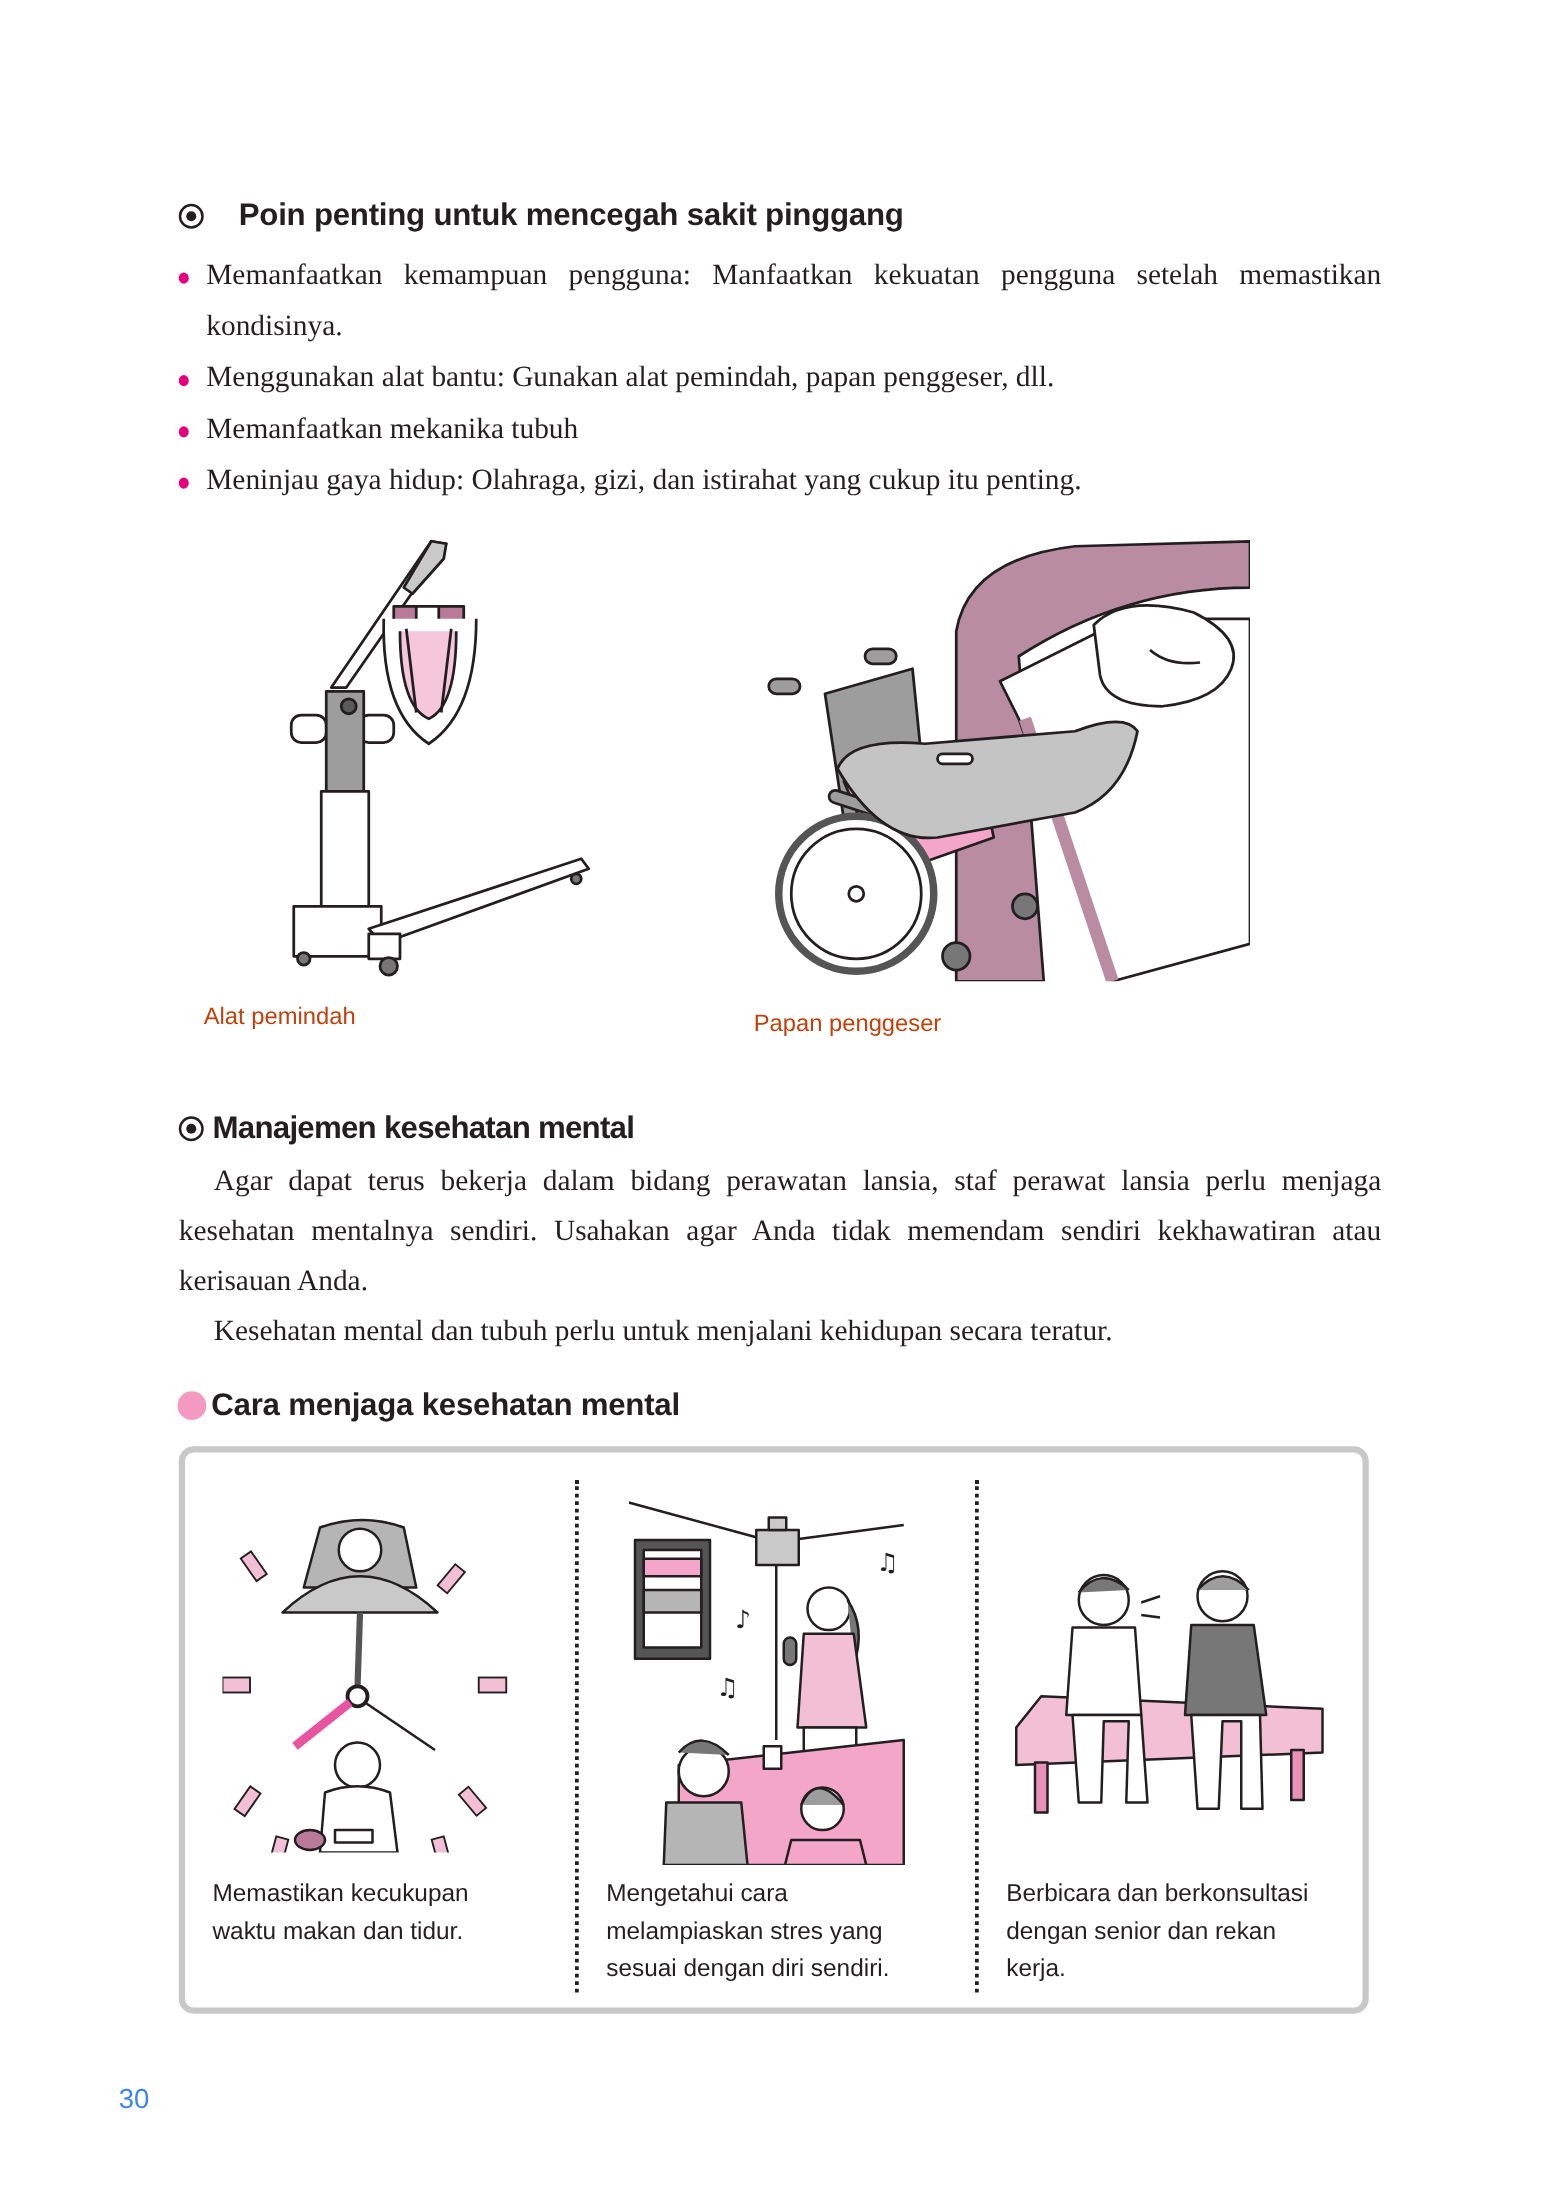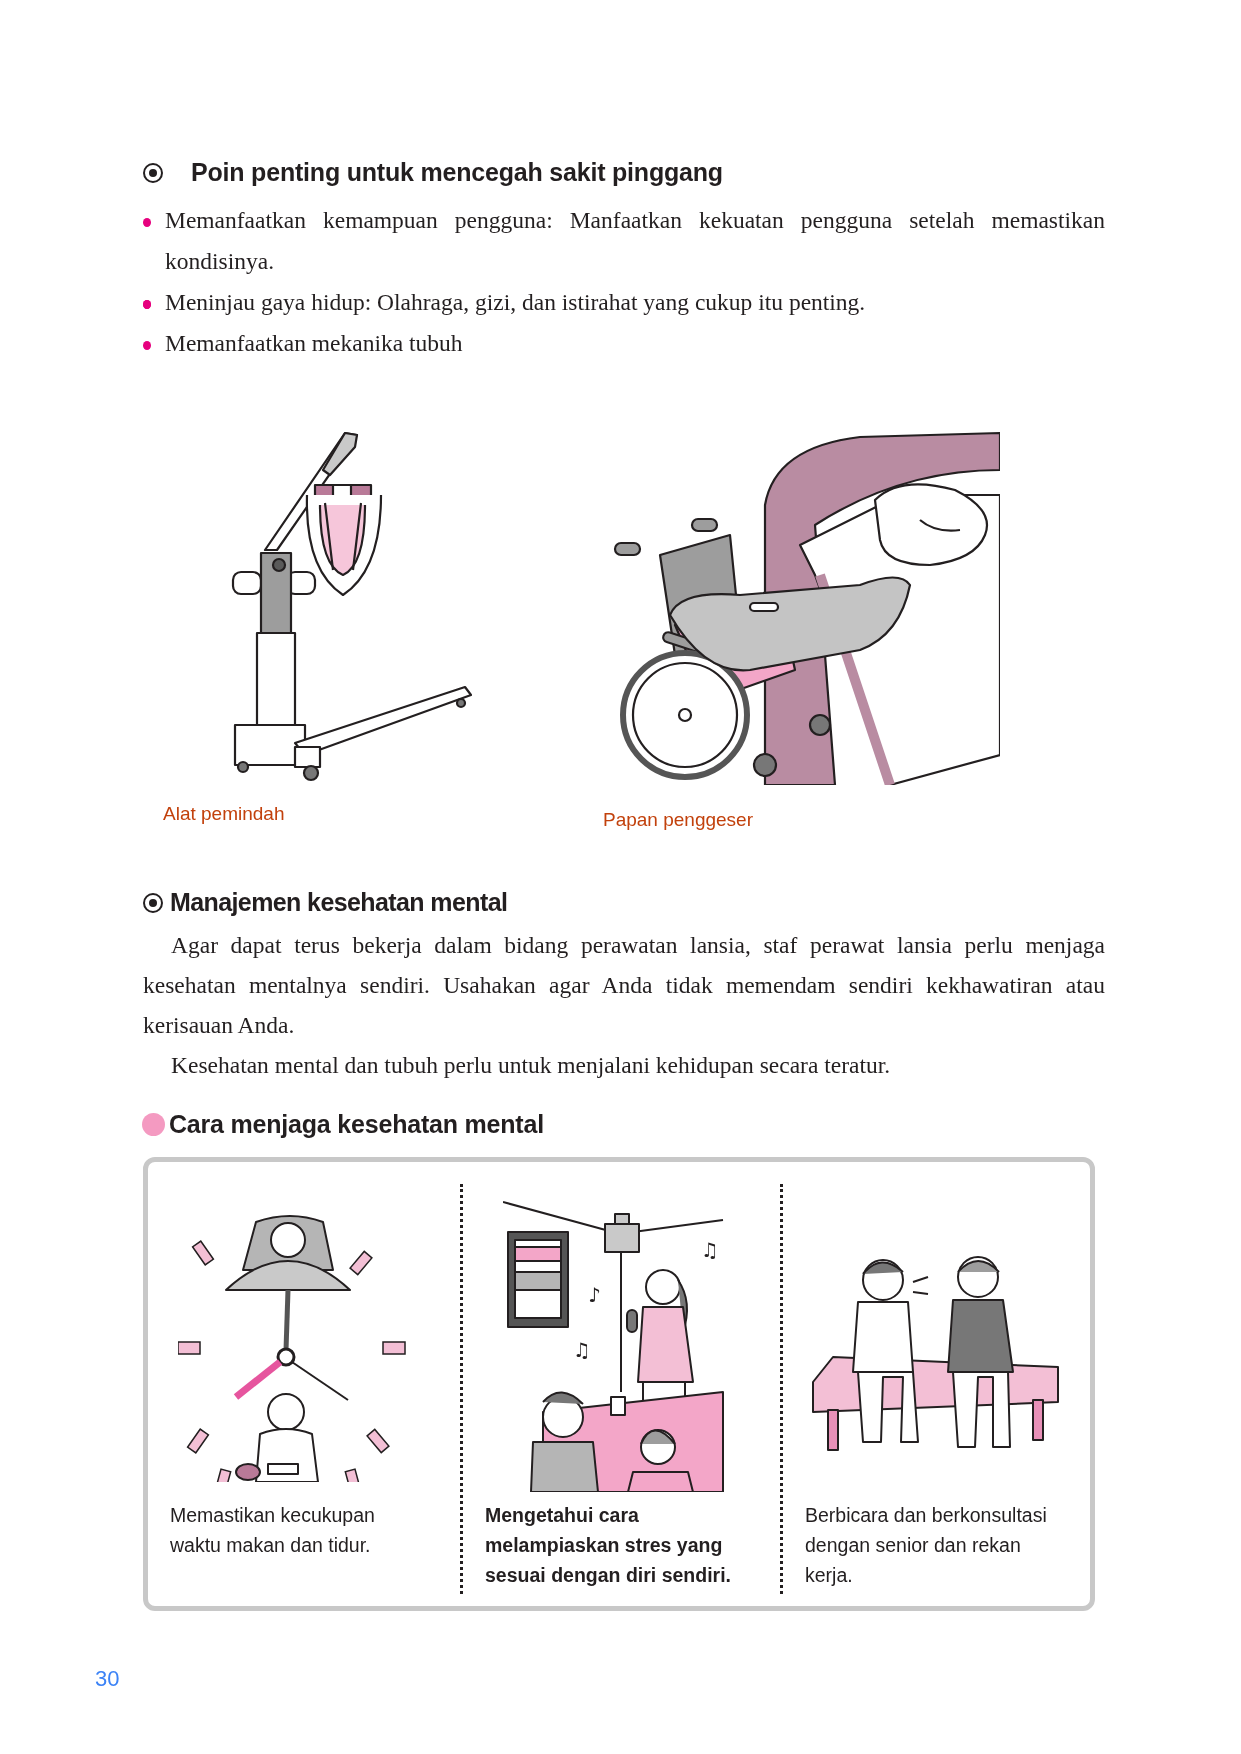--- a/index.html
+++ b/index.html
@@ -31,23 +31,23 @@
 </head>
 <body>
 
 <div class="h2" style="top:158px;gap:28px;">
   <span class="target-icon"></span>
   <span>Poin penting untuk mencegah sakit pinggang</span>
 </div>
 
 <ul class="bullets">
   <li class="first"><span class="bullet"></span><span>Memanfaatkan kemampuan pengguna: Manfaatkan kekuatan pengguna setelah memastikan kondisinya.</span></li>
-  <li><span class="bullet"></span></li>
+  <li><span class="bullet"></span><span>Menggunakan alat bantu: Gunakan alat pemindah, papan penggeser, dll.</span></li>
+  <li><span class="bullet"></span><span>Memanfaatkan mekanika tubuh</span></li>
   <li><span class="bullet"></span><span>Meninjau gaya hidup: Olahraga, gizi, dan istirahat yang cukup itu penting.</span></li>
-  <li><span class="bullet"></span><span>Memanfaatkan mekanika tubuh</span></li>
 </ul>
 
 <div class="figure" style="left:225px; top:425px; width:300px; height:360px;">
   <svg width="300" height="360" viewBox="0 0 300 360">
     <g stroke="#231f20" stroke-width="2.2" fill="none" stroke-linejoin="round">
 
       <polygon points="40,125 52,125 132,10 120,8" fill="#ffffff"></polygon>
       <polygon points="120,8 132,10 130,22 105,50 98,45" fill="#c9c9c9"></polygon>
 
       <rect x="90" y="60" width="56" height="14" fill="#b97a98"></rect>
@@ -182,21 +182,21 @@
         <path d="M138 252 Q150 225 172 252" fill="#9d9d9d"></path>
         <path d="M130 280 L185 280 L190 300 L125 300 Z" fill="#f3a6c8"></path>
         <rect x="108" y="205" width="14" height="18" fill="#ffffff"></rect>
       </g>
       <g fill="#231f20" font-family="DejaVu Sans, sans-serif" font-size="20">
         <text x="198" y="65">♫</text>
         <text x="85" y="110">♪</text>
         <text x="70" y="165">♫</text>
       </g>
     </svg>
-    <div class="tiptext" style="left:22px;font-weight:bold;">
+    <div class="tiptext" style="left:22px;">
       <div>Mengetahui cara</div>
       <div>melampiaskan stres yang</div>
       <div>sesuai dengan diri sendiri.</div>
     </div>
   </div>
   <div class="divider" style="left:632px;"></div>
 
   <div class="tipcol" style="left:635px; width:310px;">
     <svg style="position:absolute; left:20px; top:70px;" width="270" height="240" viewBox="0 0 270 240">
       <g stroke="#231f20" stroke-width="2" stroke-linejoin="round">

